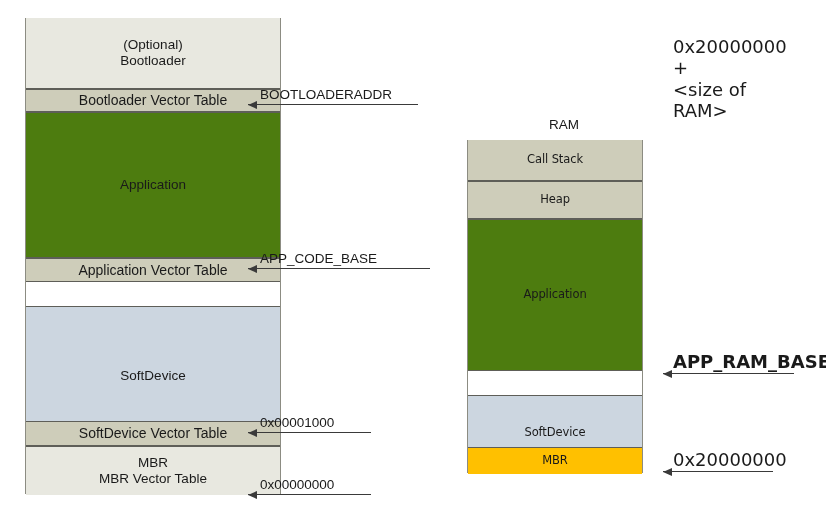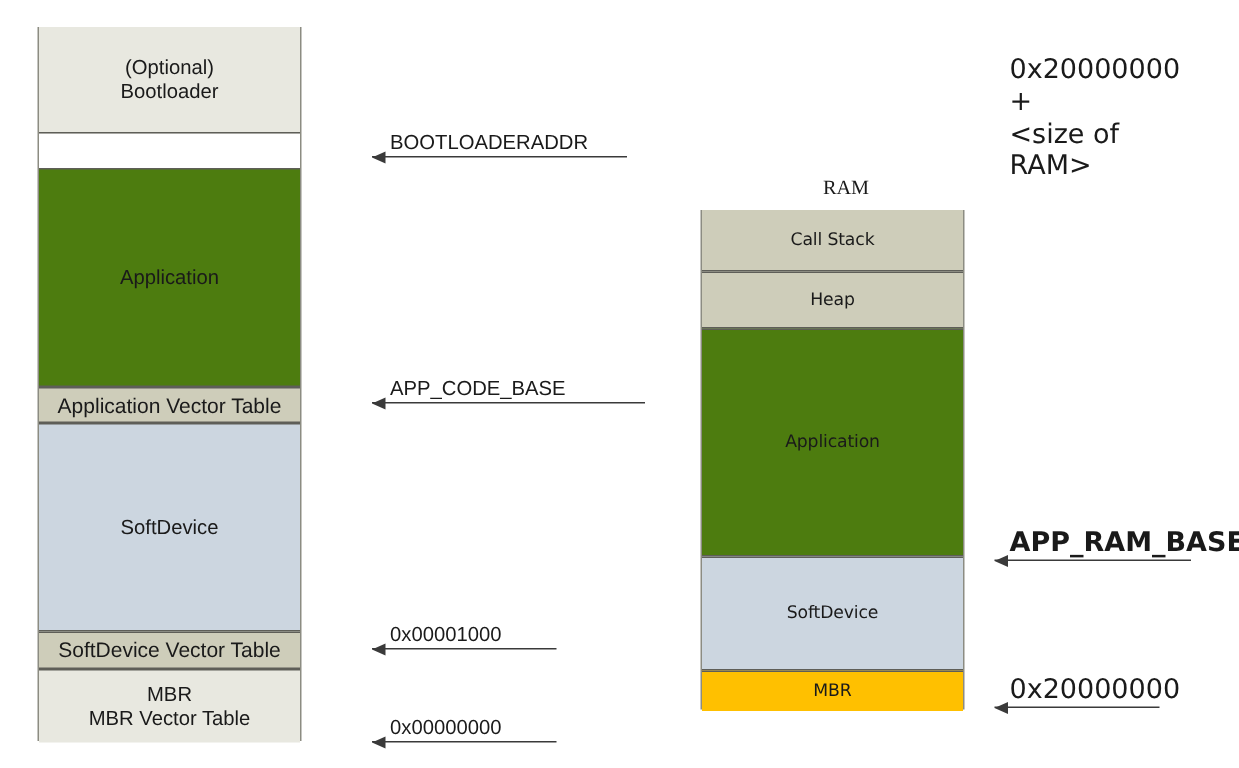--- a/index.html
+++ b/index.html
@@ -52,31 +52,31 @@
   #ram-column .block {
     font-family: "DejaVu Sans", sans-serif;
     font-size: 11.5px;
     letter-spacing: -0.1px;
   }
 
   
   .fill-offwhite  { background: #e8e8e0; }
   .fill-tan       { background: #cecdba; }
   .fill-blue      { background: #4d7c0f; }
-  .fill-softdev   { background: #ccd6e0; }
+  .fill-softdev   { background: #ccd6e0; margin-top: 24px; }
   .fill-orange    { background: #ffc000; }
 
   
   #ram-heading {
     position: absolute;
     left: 467px;
     top: 117px;
     width: 194px;
     text-align: center;
-    font-family: Liberation Serif, serif;
+    font-family: Liberation Sans, sans-serif;
     font-size: 13.5px;
     color: #1a1a1a;
   }
 
   
   .annotation {
     position: absolute;
   }
   .annotation .ann-text {
     position: absolute;
@@ -119,27 +119,30 @@
   }
   .ann-right.bold .ann-text {
     font-weight: bold;
   }
 </style>
 </head>
 <body>
 
 <div id="canvas">
 
-  <div id="flash-column" class="column" style="left:25px; top:18px; width:176px; height:476px;">
+  <div id="flash-column" class="column" style="left:25px; top:18px; width:256px; height:476px;">
 
     <div class="block fill-offwhite" style="top:-1px; height:71px; border-top:none;">
       <span class="label">(Optional)
 Bootloader</span>
     </div>
 
+    <div class="block vt fill-tan" style="top:70px; height:23px;">
+      <span class="label">Bootloader Vector Table</span>
+    </div>
 
     <div class="block fill-blue" style="top:93px; height:146px;">
       <span class="label">Application</span>
     </div>
 
     <div class="block vt fill-tan" style="top:239px; height:24px;">
       <span class="label">Application Vector Table</span>
     </div>
 
     <div class="block fill-softdev" style="top:263px; height:139px;">

